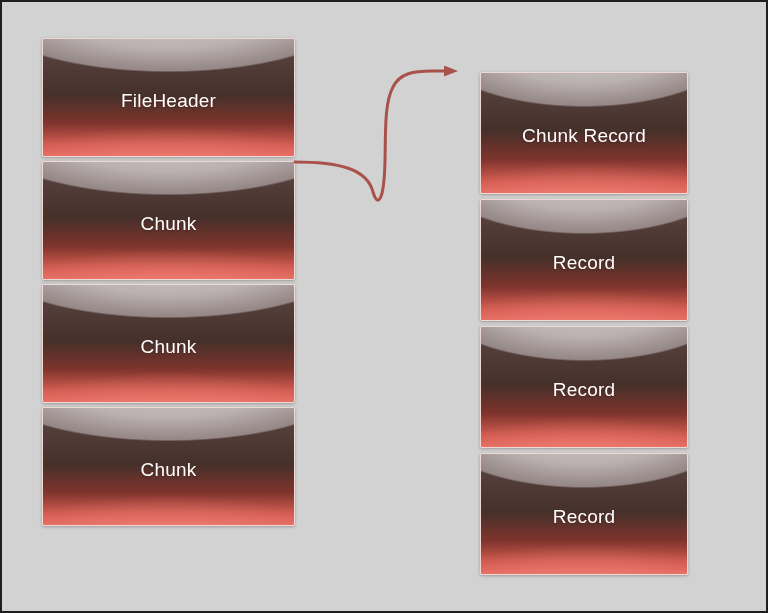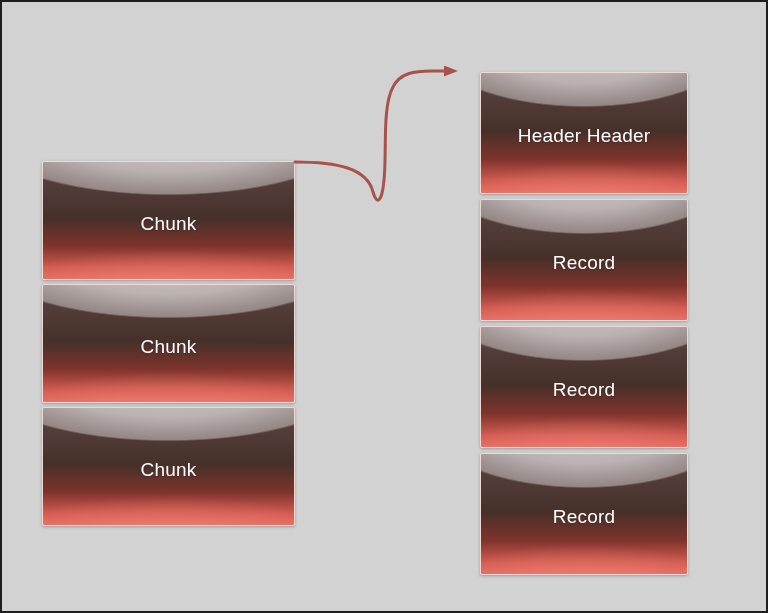--- a/index.html
+++ b/index.html
@@ -56,32 +56,35 @@
     left: 0; top: 0;
     width: 768px; height: 613px;
     pointer-events: none;
   }
 </style>
 </head>
 <body>
 
 <div class="canvas">
 
+  <div class="box l l0">
+    <span class="box-label">FileHeader</span>
+  </div>
   <div class="box l l1">
     <span class="box-label">Chunk</span>
   </div>
   <div class="box l l2">
     <span class="box-label">Chunk</span>
   </div>
   <div class="box l l3">
     <span class="box-label">Chunk</span>
   </div>
 
   <div class="box r r0">
-    <span class="box-label">Header Header</span>
+    <span class="box-label">Chunk Record</span>
   </div>
   <div class="box r r1">
     <span class="box-label">Record</span>
   </div>
   <div class="box r r2">
     <span class="box-label">Record</span>
   </div>
   <div class="box r r3">
     <span class="box-label">Record</span>
   </div>

